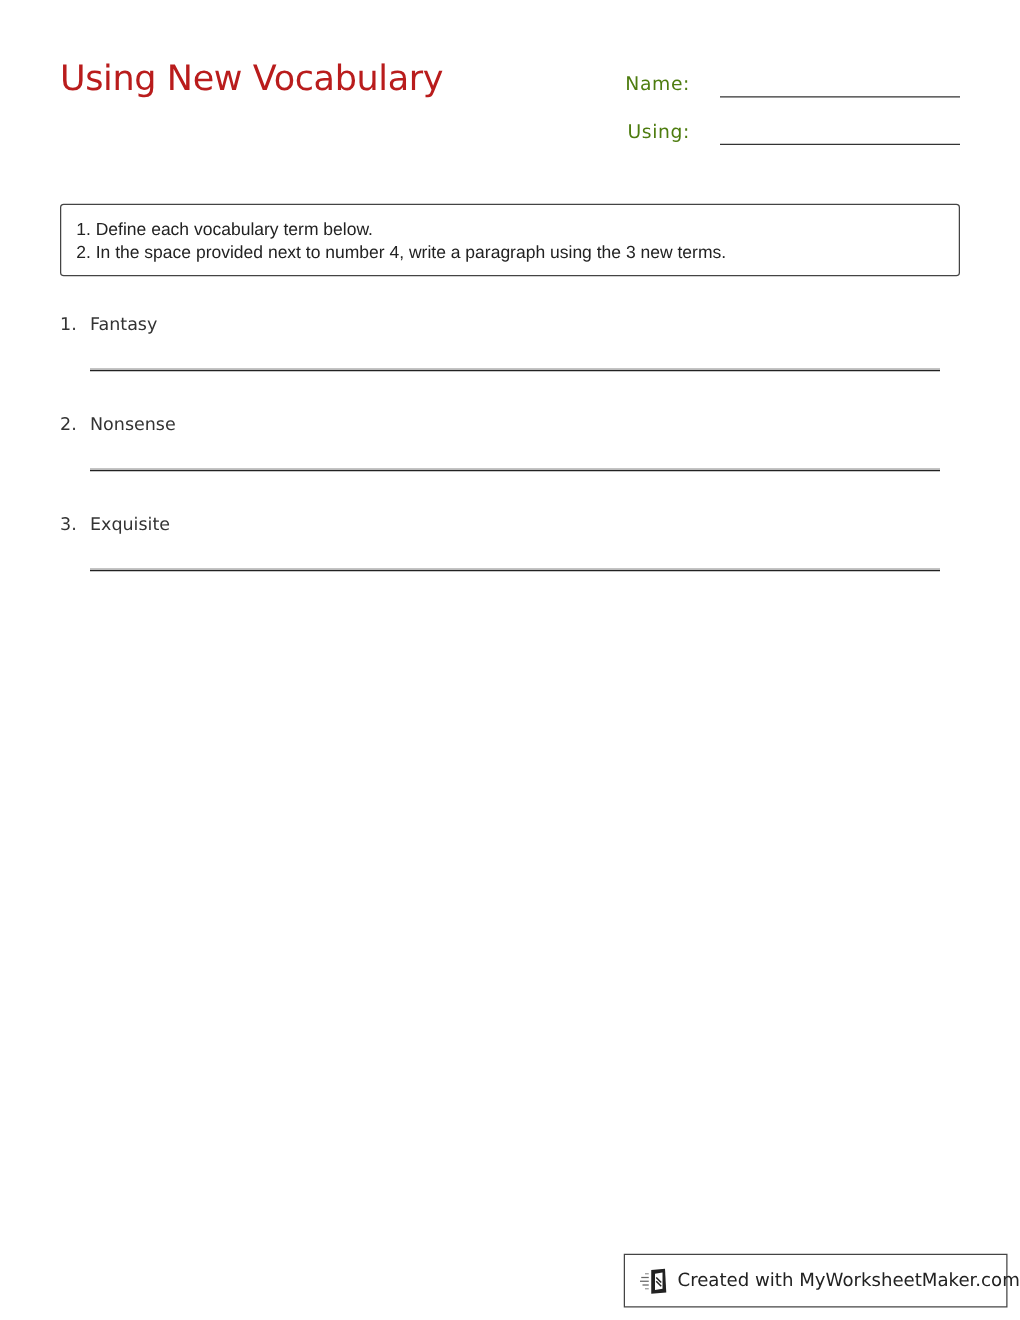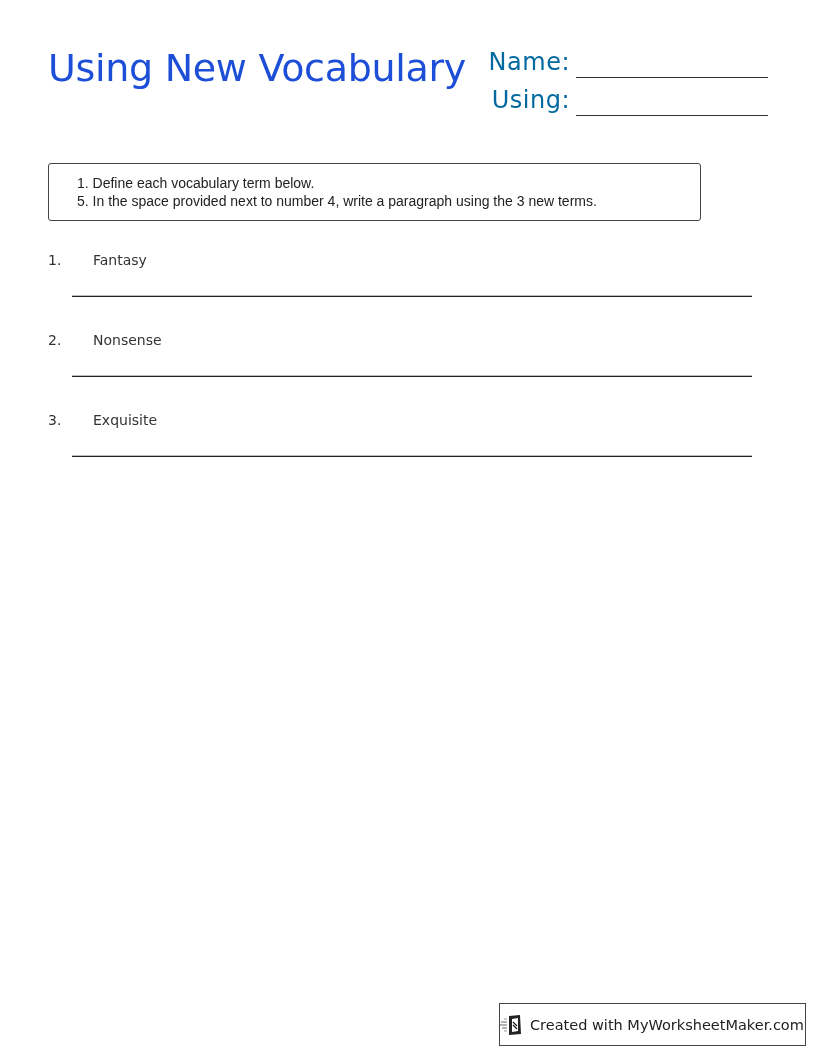--- a/index.html
+++ b/index.html
@@ -1,59 +1,59 @@
 <!DOCTYPE html>
 <html><head>
   <meta charset="utf-8">
   <style>
     * { margin: 0; padding: 0; box-sizing: border-box; }
     html, body { width: 816px; height: 1056px; background: #ffffff; }
     body { position: relative; font-family: "DejaVu Sans", "Liberation Sans", sans-serif; color: #222222; overflow: hidden; }
 
-    .title { position: absolute; left: 48px; top: 46px; font-size: 38px; font-weight: normal; color: #1d4ed8; letter-spacing: -0.3px; }
+    .title { position: absolute; left: 48px; top: 46px; font-size: 28px; font-weight: normal; color: #b91c1c; letter-spacing: -0.3px; }
 
     .field-row { position: absolute; left: 490px; width: 278px; height: 30px; }
-    .field-label { position: absolute; right: 198px; bottom: 2px; font-size: 24px; color: #0369a1; white-space: nowrap; letter-spacing: 0.5px; }
+    .field-label { position: absolute; right: 216px; bottom: 2px; font-size: 15px; color: #4d7c0f; white-space: nowrap; letter-spacing: 0.5px; }
     .field-line { position: absolute; left: 86px; right: 0; bottom: 0; height: 1px; border-bottom: 1.3px solid #333333; }
     .row-name { top: 48px; }
     .row-date { top: 86px; }
 
-    .instructions { position: absolute; left: 48px; top: 163px; width: 653px; height: 58px; border: 1px solid #444444; border-radius: 3px; padding: 10px 28px; font-size: 14px; line-height: 18px; color: #222222; font-family: "Liberation Sans", sans-serif; }
+    .instructions { position: absolute; left: 48px; top: 163px; width: 720px; height: 58px; border: 1px solid #444444; border-radius: 3px; padding: 10px 12px; font-size: 14px; line-height: 18px; color: #222222; font-family: "Liberation Sans", sans-serif; }
     .instructions div { white-space: nowrap; }
 
     .question { position: absolute; left: 48px; width: 704px; height: 60px; }
     .q-num { position: absolute; left: 0; top: 0; font-size: 14px; color: #333333; }
-    .q-term { position: absolute; left: 45px; top: 0; font-size: 14px; color: #333333; }
+    .q-term { position: absolute; left: 24px; top: 0; font-size: 14px; color: #333333; }
     .q-line { position: absolute; left: 24px; right: 0; top: 43px; height: 2px; background: #222222; border-top: 0.5px solid #bbbbbb; }
     .q1 { top: 252px; }
     .q2 { top: 332px; }
     .q3 { top: 412px; }
 
-    .credit { position: absolute; left: 499px; top: 1003px; width: 307px; height: 43px; border: 1px solid #444444; display: flex; align-items: center; padding-left: 0; gap: 6px; }
+    .credit { position: absolute; left: 499px; top: 1003px; width: 307px; height: 43px; border: 1px solid #444444; display: flex; align-items: center; padding-left: 12px; gap: 6px; }
     .credit-icon { width: 24px; height: 22px; display: inline-block; }
     .credit-text { font-size: 14.5px; color: #222222; white-space: nowrap; }
   </style>
 </head>
 <body>
 
 <h1 class="title">Using New Vocabulary</h1>
 
 <div class="field-row row-name">
   <span class="field-label">Name:</span>
   <span class="field-line"></span>
 </div>
 
 <div class="field-row row-date">
   <span class="field-label">Using:</span>
   <span class="field-line"></span>
 </div>
 
 <div class="instructions">
   <div>1. Define each vocabulary term below.</div>
-  <div>5. In the space provided next to number 4, write a paragraph using the 3 new terms.</div>
+  <div>2. In the space provided next to number 4, write a paragraph using the 3 new terms.</div>
 </div>
 
 <div class="question q1">
   <span class="q-num">1.</span>
   <span class="q-term">Fantasy</span>
   <div class="q-line"></div>
 </div>
 
 <div class="question q2">
   <span class="q-num">2.</span>

